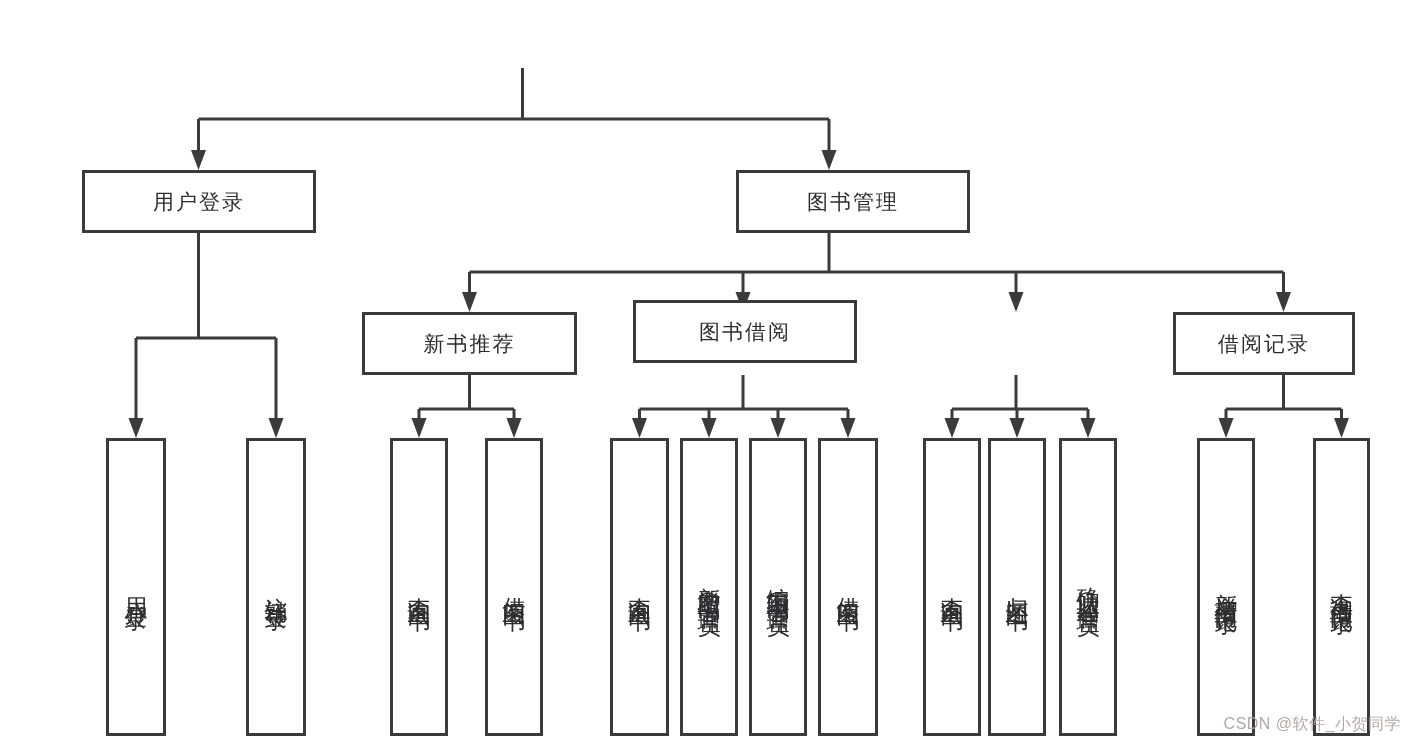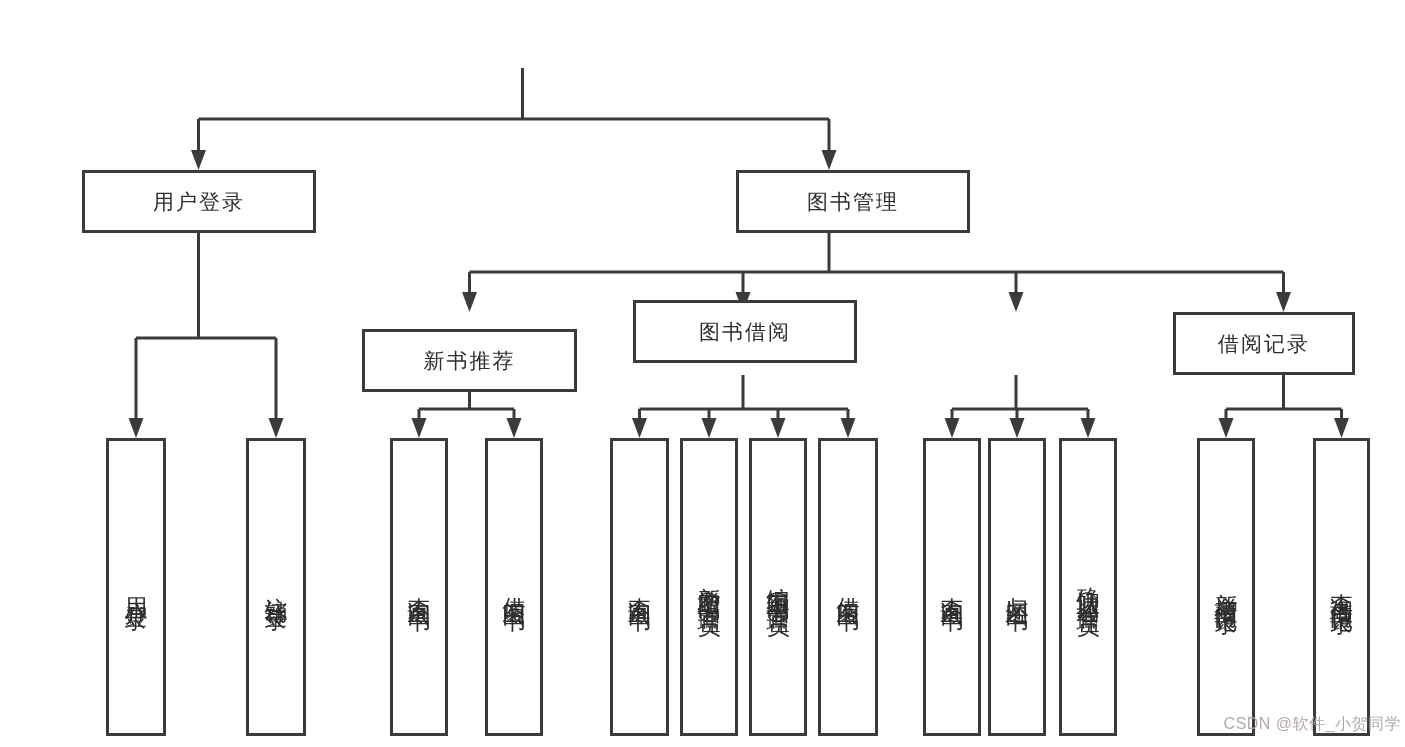--- a/index.html
+++ b/index.html
@@ -56,21 +56,21 @@
     font-size: 23px;
     letter-spacing: 4px;
     line-height: 1;
     color: var(--text);
     white-space: nowrap;
   }
   
   .n-root { left: 22px;  top: 13px;  width: 1001px; height: 56px; }
   .n-l2a  { left: 82px;  top: 170px; width: 234px;  height: 63px; }
   .n-l2b  { left: 712px; top: 170px; width: 234px;  height: 63px; margin-left: 24px; }
-  .n-l3a  { left: 362px; top: 312px; width: 215px;  height: 63px; margin-top: 17px; }
+  .n-l3a  { left: 362px; top: 312px; width: 215px;  height: 63px; }
   .n-l3b  { left: 633px; top: 300px; width: 224px;  height: 63px; }
   .n-l3c  { left: 905px; top: 312px; width: 222px;  height: 63px; }
   .n-l3d  { left: 1173px;top: 312px; width: 182px;  height: 63px; }
   .lf-ul0 { left: 106px;  width: 60px; }
   .lf-ul1 { left: 246px;  width: 60px; }
   .lf-nb0 { left: 390px;  width: 58px; }
   .lf-nb1 { left: 485px;  width: 58px; }
   .lf-bb0 { left: 610px;  width: 59px; }
   .lf-bb1 { left: 680px;  width: 58px; }
   .lf-bb2 { left: 749px;  width: 58px; }

